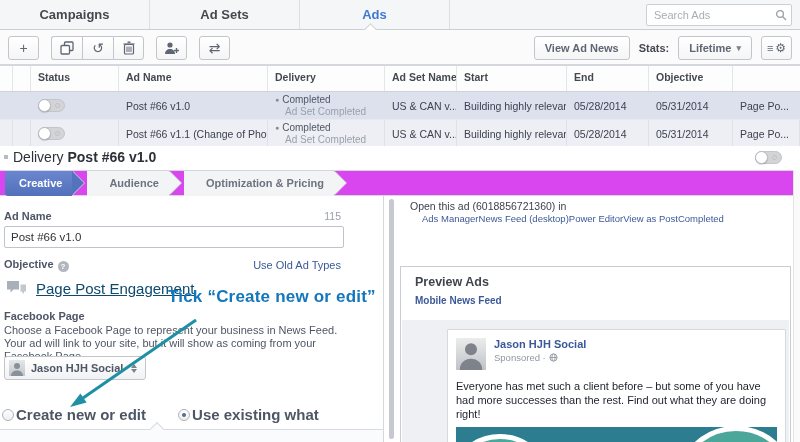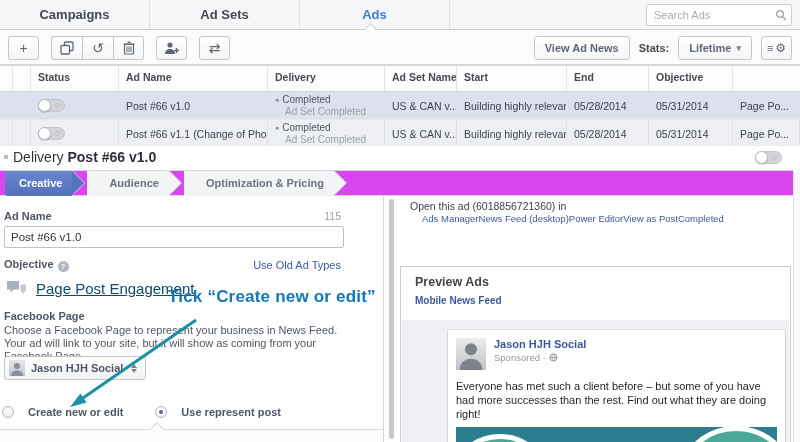--- a/index.html
+++ b/index.html
@@ -100,21 +100,21 @@
   .help { position:absolute; left:4px; top:128px; width:352px; font-size:11px; color:#4e5665; line-height:13px; }
   .page-dd { position:absolute; left:4px; top:160px; height:24px; display:flex; align-items:center; gap:6px;
     background:linear-gradient(#fff,#f1f2f4); border:1px solid #c2c6cc; border-radius:3px; padding:0 8px 0 4px;
     font-size:11px; font-weight:bold; color:#4e5665; cursor:pointer; }
   .avatar-s { width:16px; height:16px; background:linear-gradient(#e6e7e9,#c2c5c9); overflow:hidden; }
   .sorter { display:flex; flex-direction:column; gap:1px; margin-left:2px; }
   .sorter i { width:0; height:0; border-left:3px solid transparent; border-right:3px solid transparent; }
   .sorter .up { border-bottom:4px solid #7c828c; }
   .sorter .dn { border-top:4px solid #7c828c; }
   .radio-row { position:absolute; left:2px; top:210px; display:flex; gap:32px; }
-  .radio { display:flex; align-items:center; gap:14px; font-size:11px; font-weight:bold; color:#4e5665; cursor:pointer; }
+  .radio { display:flex; align-items:center; gap:2px; font-size:15px; font-weight:bold; color:#4e5665; cursor:pointer; }
   .rdot { width:12px; height:12px; border:1px solid #aeb3bb; border-radius:50%;
     background:linear-gradient(#fff,#eceef0); position:relative; }
   .rdot.checked::after { content:''; position:absolute; left:3px; top:3px; width:4px; height:4px;
     border-radius:50%; background:#5a6a8c; }
   .panel-divider { position:absolute; left:0; top:233px; width:384px; border-top:1px solid #d8dbe0; }
   .panel-bottom { position:absolute; left:0; top:234px; width:383px; bottom:0; background:#fafbfc; }
   .divider-notch { position:absolute; left:152px; top:228px; width:10px; height:10px; background:#fafbfc;
     border-left:1px solid #d8dbe0; border-top:1px solid #d8dbe0; transform:rotate(45deg); z-index:3; }
   
   .right-panel { position:absolute; left:398px; top:0; width:395px; bottom:0; background:#fff; }
@@ -327,21 +327,21 @@
             <i class="dn"></i>
           </span>
       </div>
       <div class="radio-row">
         <label class="radio">
           <span class="rdot"></span>
           <span>Create new or edit</span>
         </label>
         <label class="radio">
           <span class="rdot checked"></span>
-          <span>Use represent post</span>
+          <span>Use existing what</span>
         </label>
       </div>
       <div class="divider-notch"></div>
       <div class="panel-divider"></div>
       <div class="panel-bottom"></div>
     </div>
     <div class="lp-scrollthumb"></div>
 
     <div class="right-panel">
       <div class="open-title">Open this ad (6018856721360) in</div>

